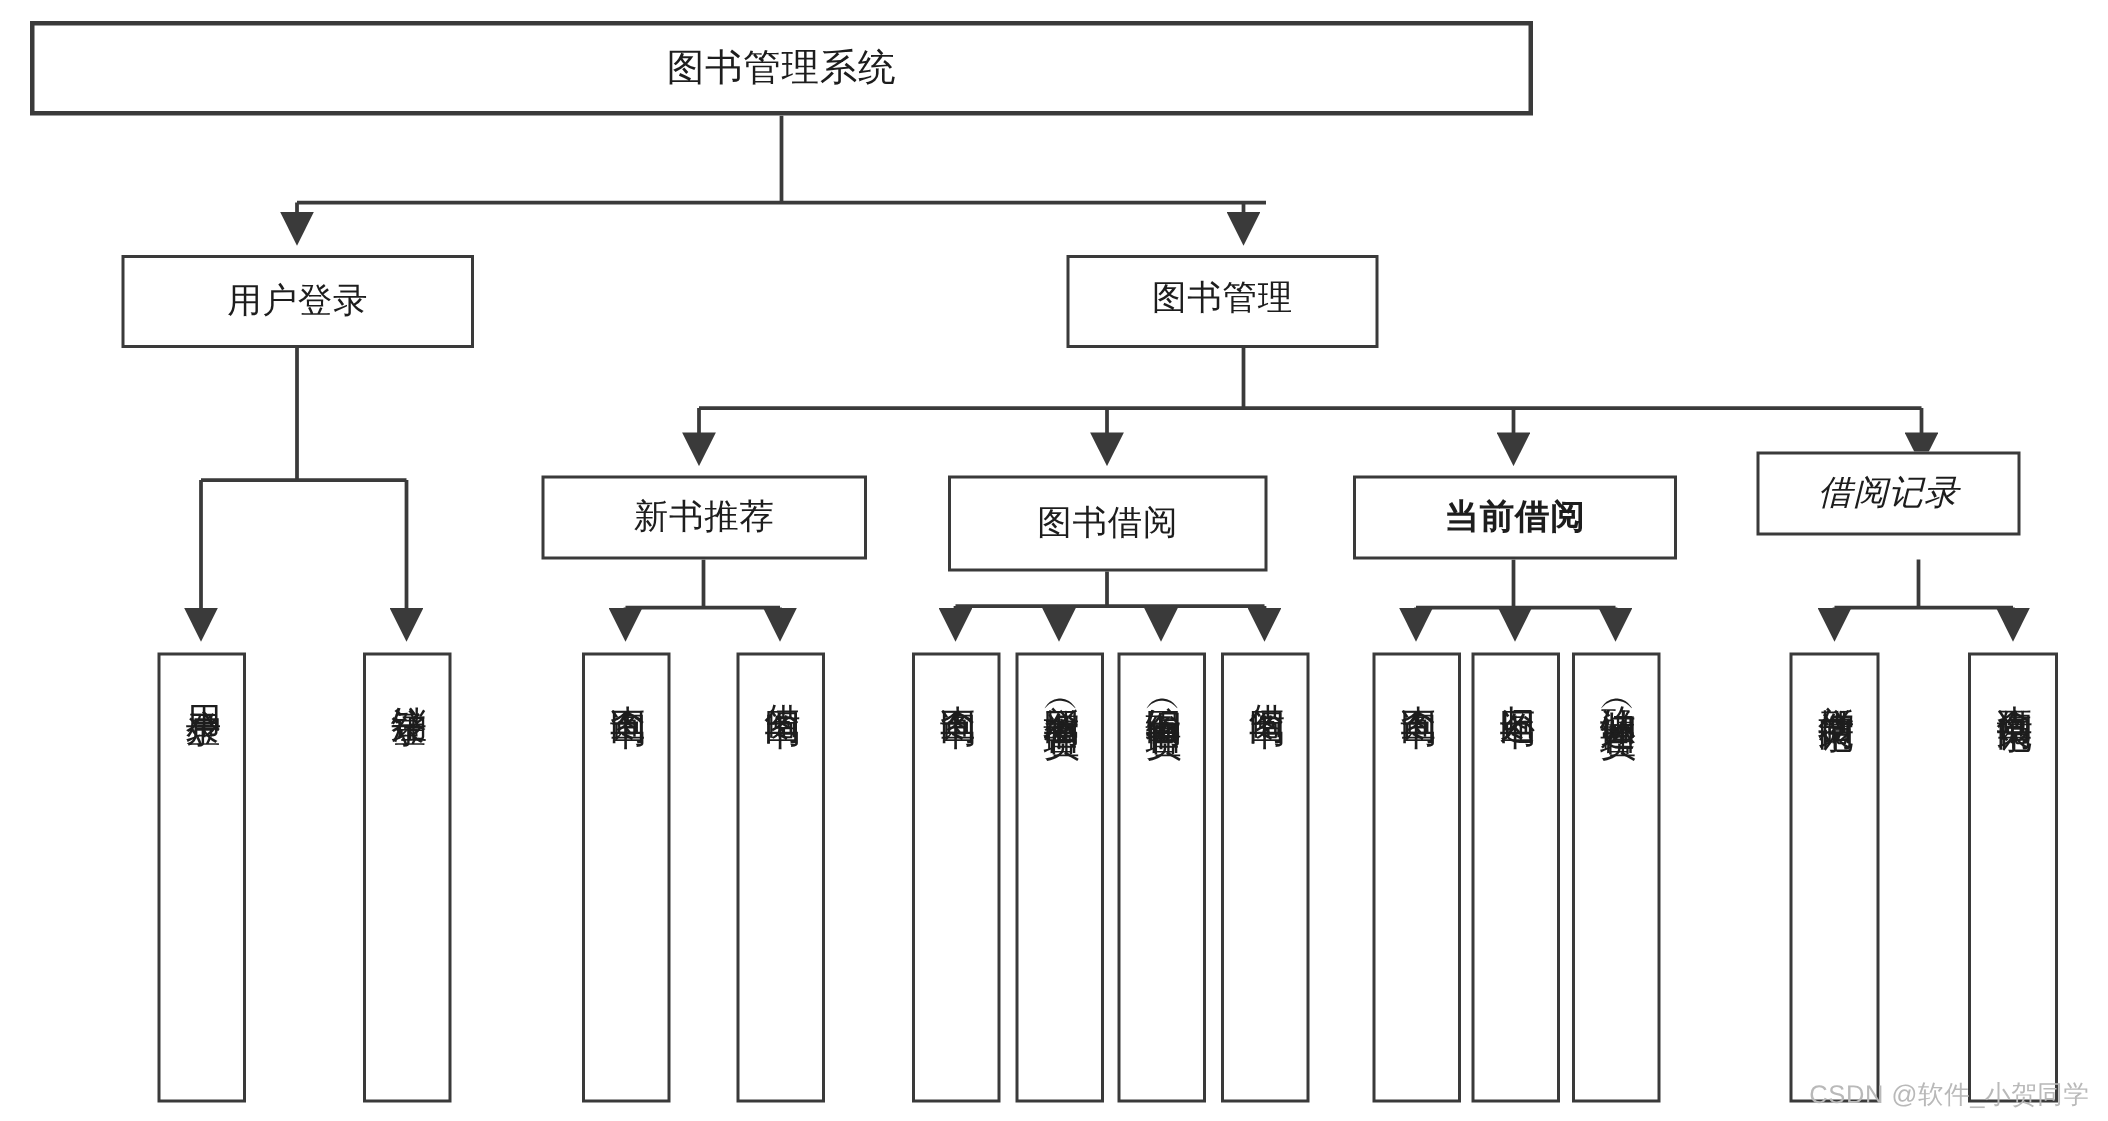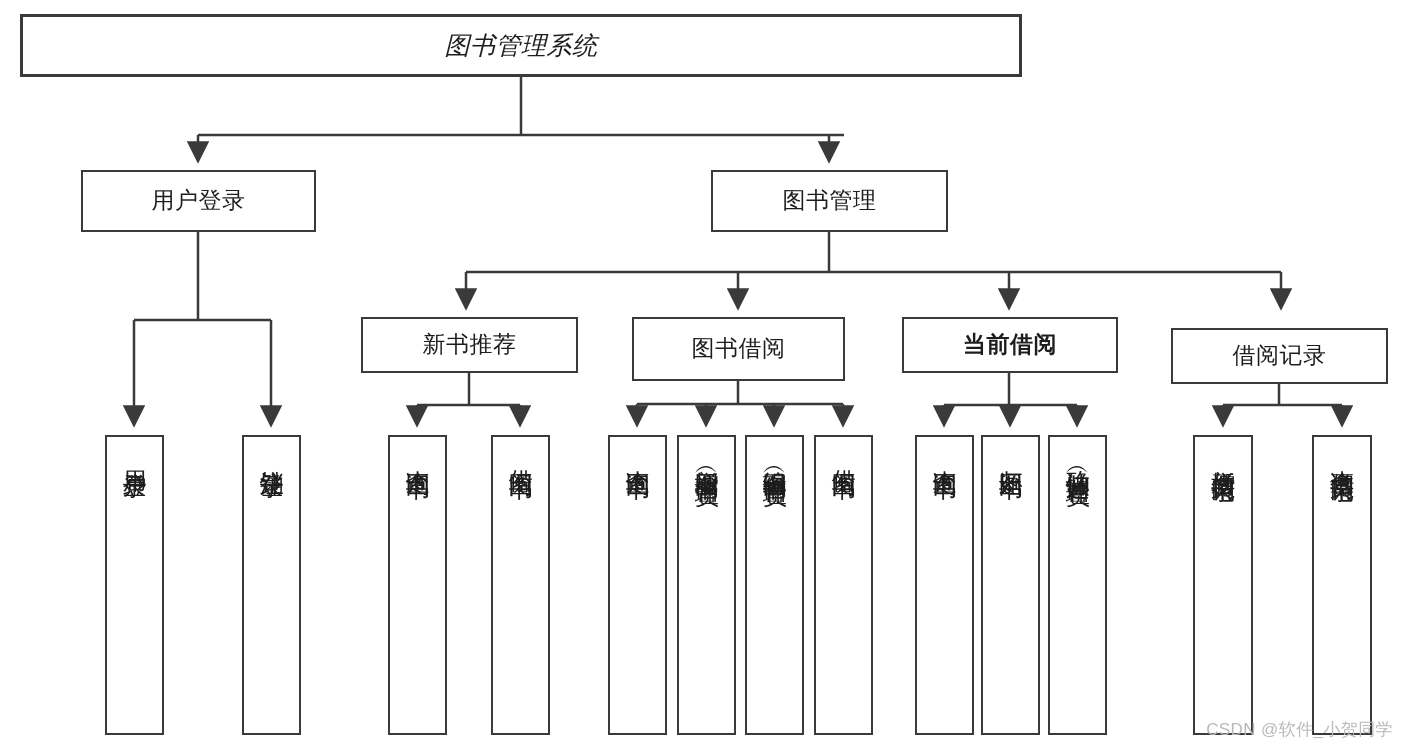--- a/index.html
+++ b/index.html
@@ -31,21 +31,20 @@
     background: #ffffff;
     border: 2.5px solid #3a3a3a;
     display: flex;
     align-items: center;
     justify-content: center;
     color: #1d1d1d;
     text-align: center;
   }
   .node.root {
     border-width: 3px;
-    font-style: italic;
   }
   .node .label {
     line-height: 1.18;
     letter-spacing: 0.5px;
   }
   .node.level0 .label { font-size: 25px; }
   .node.level1 .label { font-size: 23px; }
   .node.level2 .label { font-size: 23px; }
   .node.leaf {
     align-items: flex-start;
@@ -127,37 +126,37 @@
   </svg>
 
   <div class="node root level0" style="left:20px; top:14px; width:1002px; height:63px;">
     <span class="label">图书管理系统</span>
   </div>
 
   <div class="node level1" style="left:81px; top:170px; width:235px; height:62px;">
     <span class="label">用户登录</span>
   </div>
 
-  <div class="node level1" style="left:711px; top:170px; width:237px; height:62px;">
+  <div class="node level1" style="left:711px; top:170px; width:208px; height:62px;font-family:Liberation Mono, monospace;">
     <span class="label">图书管理</span>
   </div>
 
   <div class="node level2" style="left:361px; top:317px; width:217px; height:56px;">
     <span class="label">新书推荐</span>
   </div>
 
   <div class="node level2" style="left:632px; top:317px; width:213px; height:64px;">
     <span class="label">图书借阅</span>
   </div>
 
   <div class="node level2" style="left:902px; top:317px; width:216px; height:56px;font-weight:bold;">
     <span class="label">当前借阅</span>
   </div>
 
-  <div class="node level2" style="left:1171px; top:328px; width:217px; height:56px;">
+  <div class="node level2" style="left:1171px; top:301px; width:176px; height:56px;font-style:italic;">
     <span class="label">借阅记录</span>
   </div>
 
   <div class="node leaf" style="left:105px; top:435px; width:59px; height:300px;">
     <span class="label">用户登录</span>
   </div>
 
   <div class="node leaf" style="left:242px; top:435px; width:59px; height:300px;">
     <span class="label">注销登录</span>
   </div>

